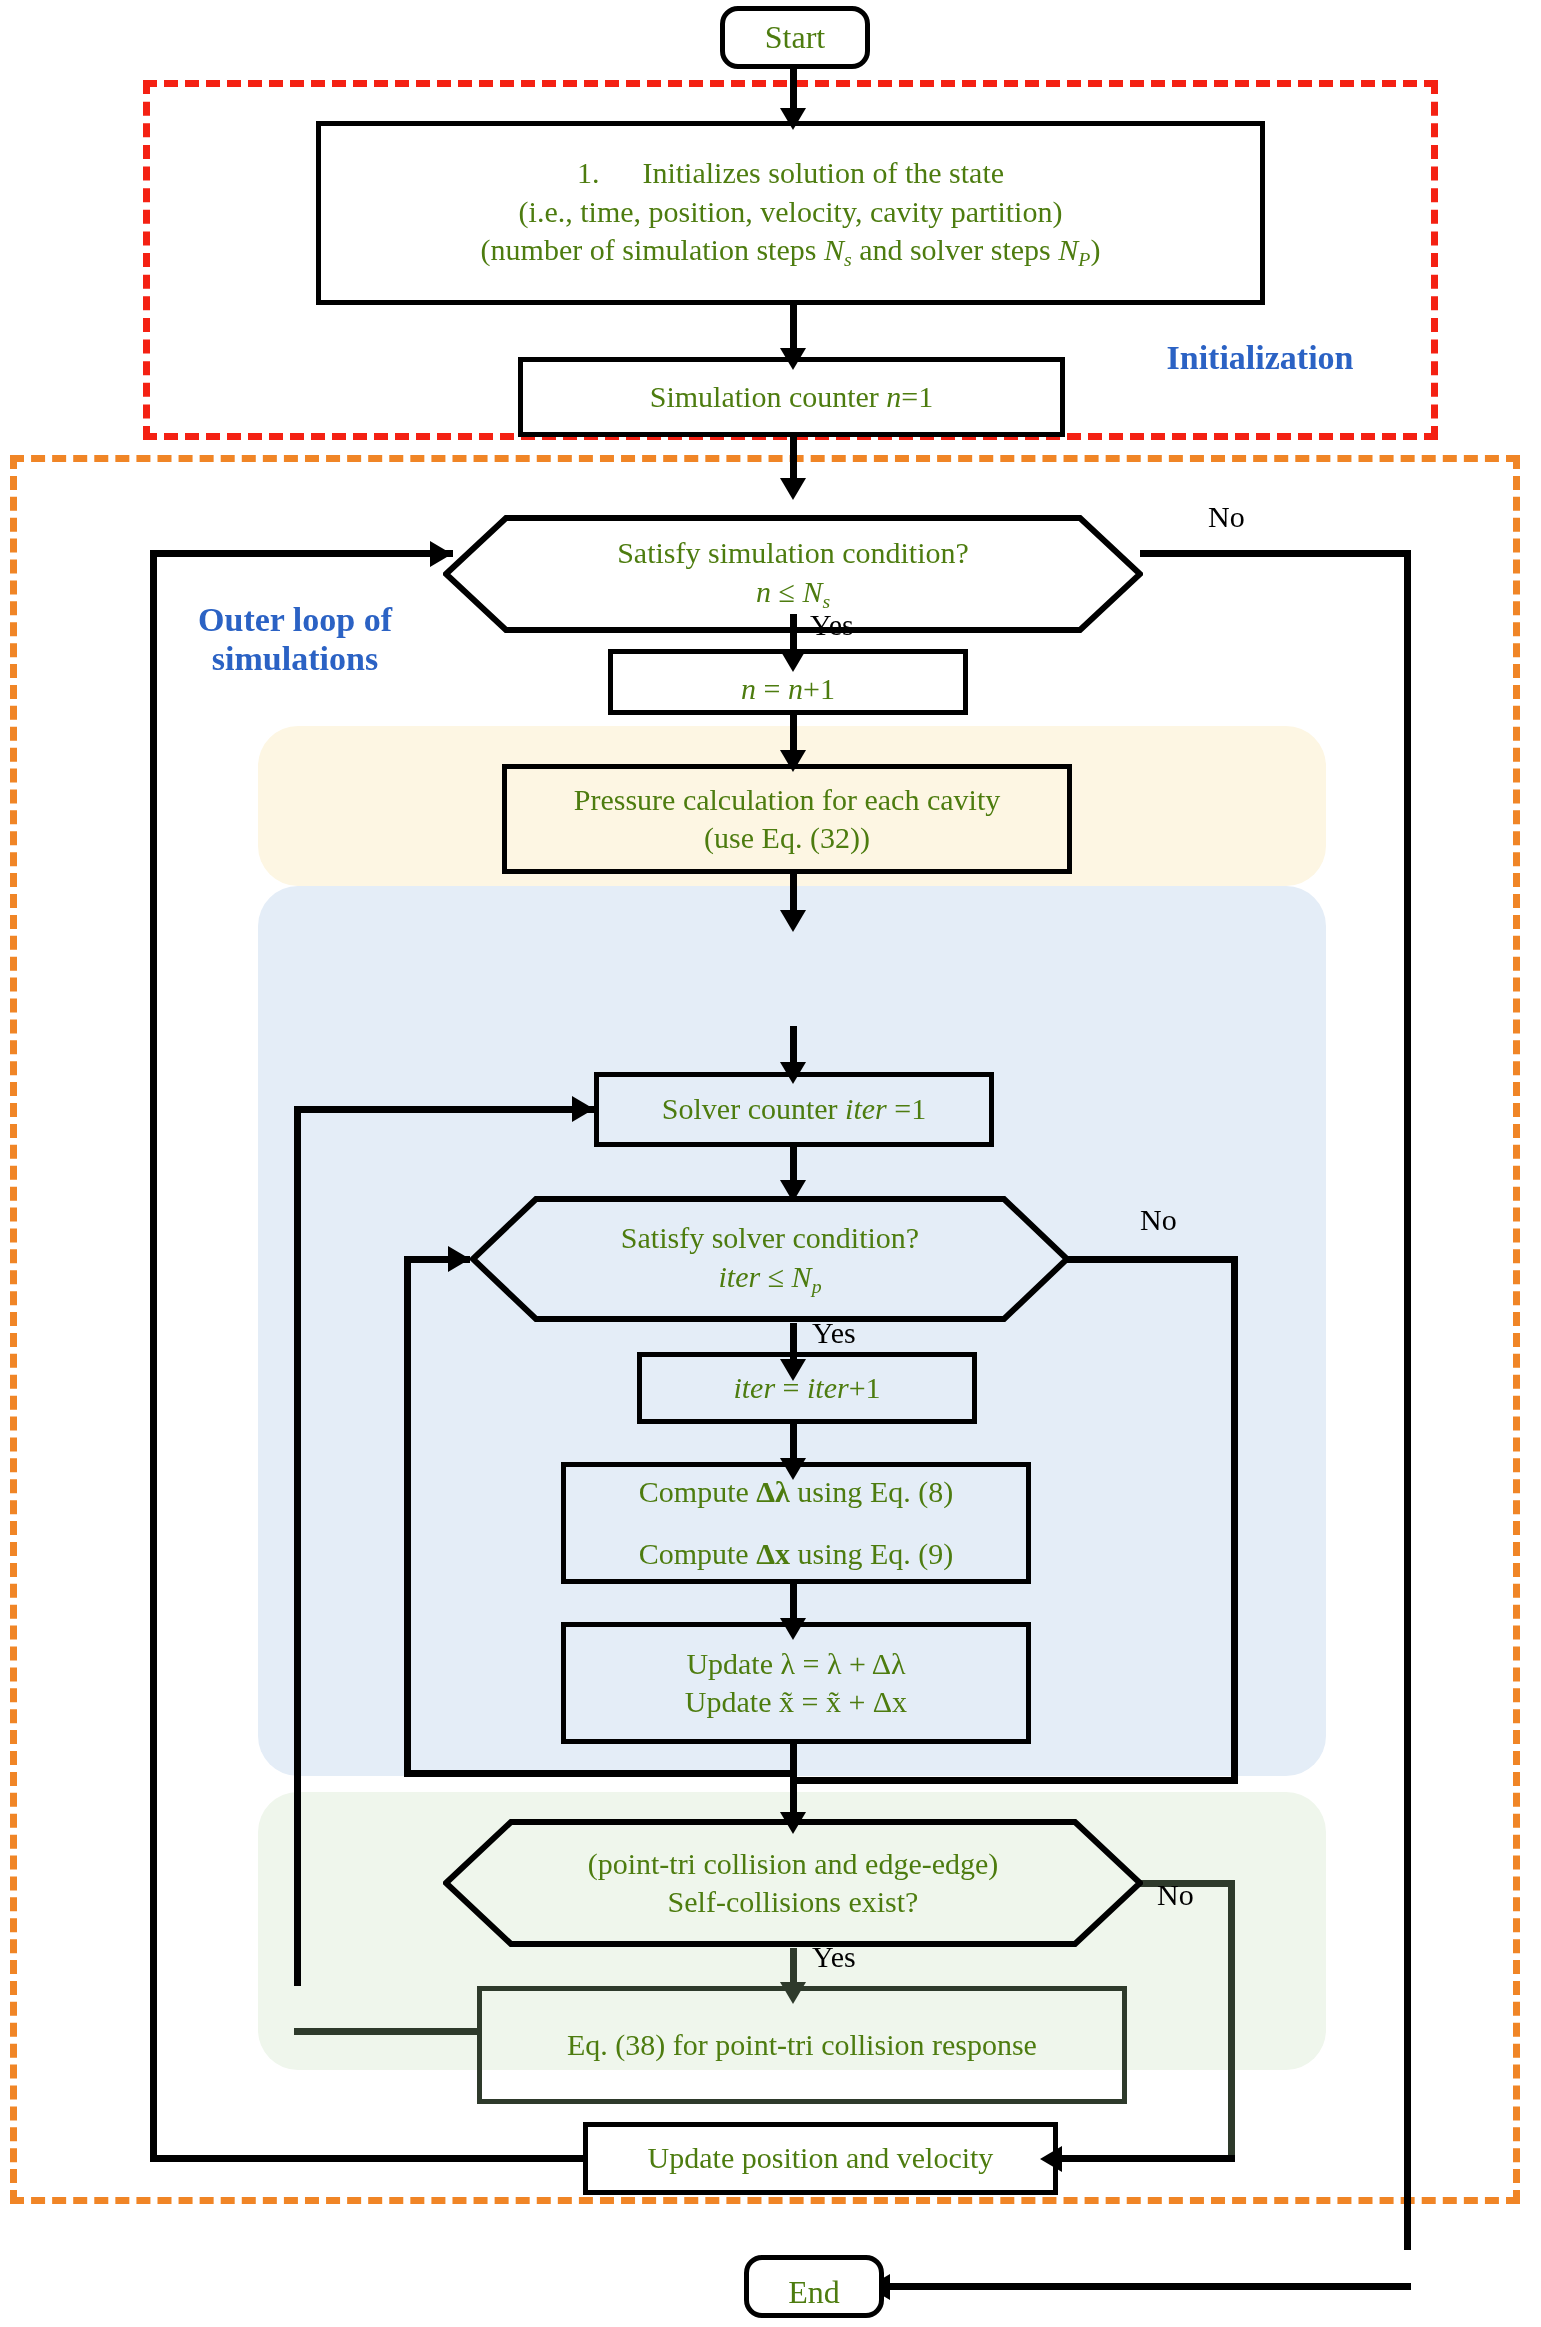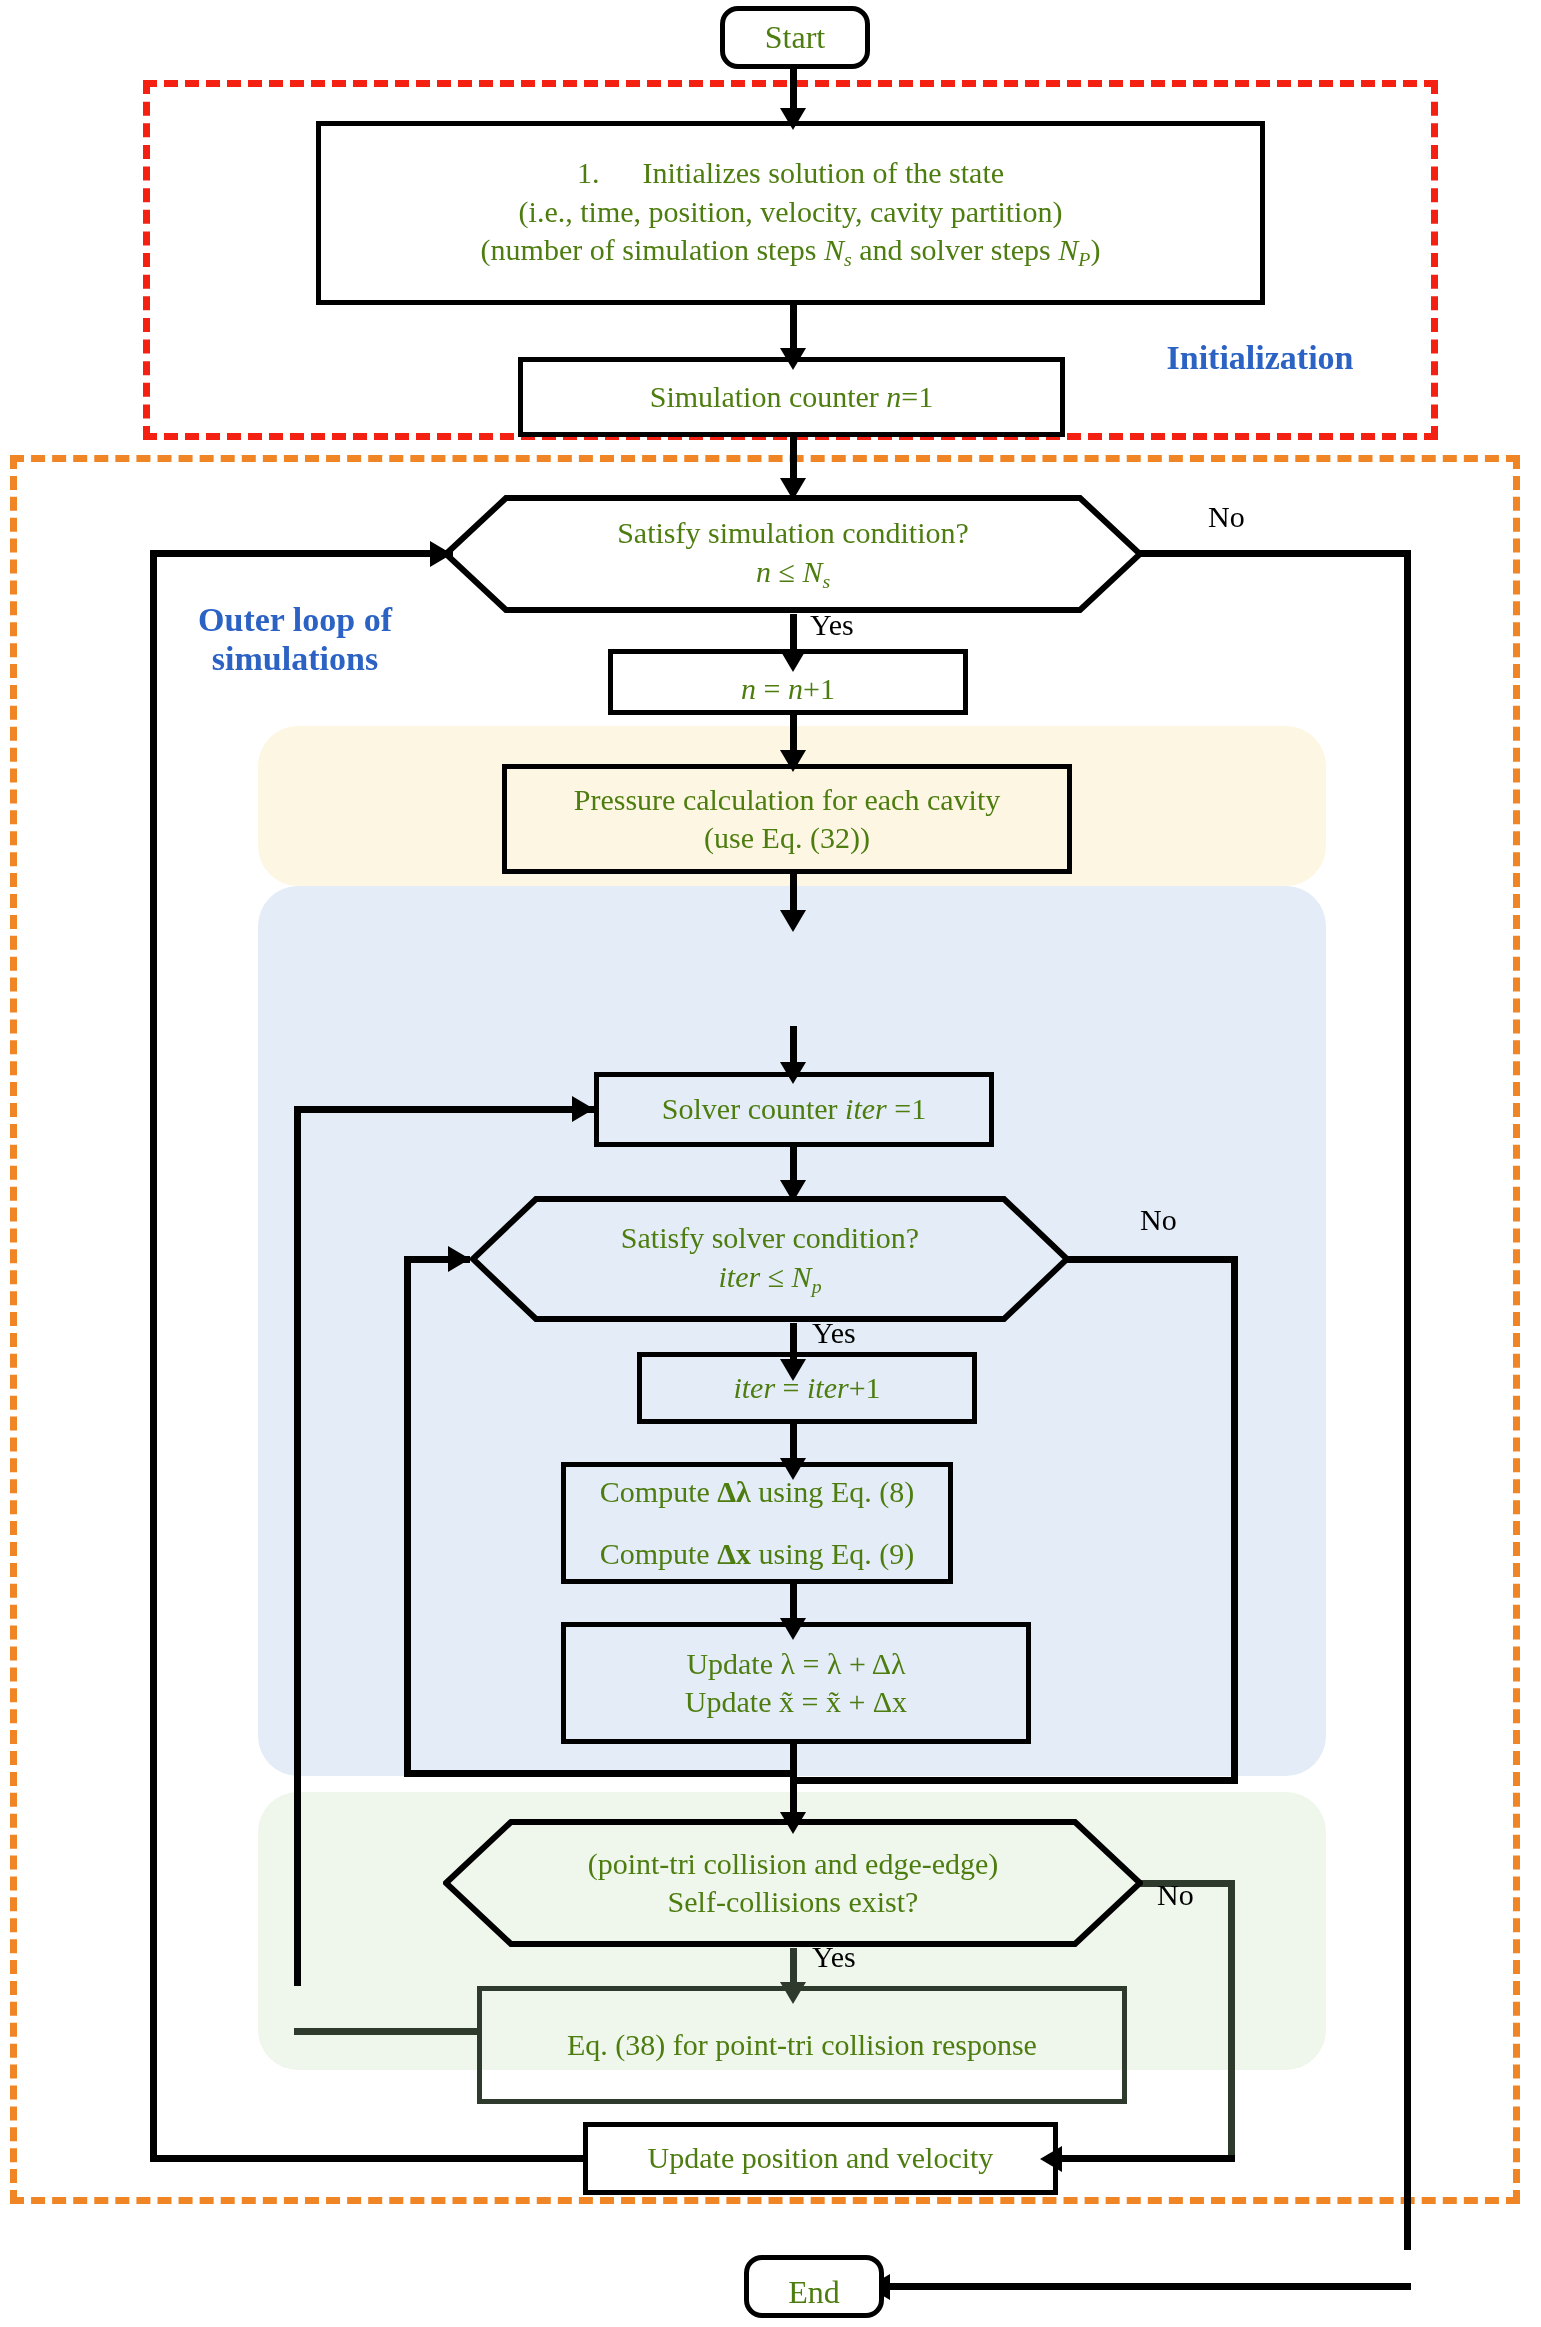--- a/index.html
+++ b/index.html
@@ -165,21 +165,21 @@
 
   <div class="node rect" style="left:518px; top:357px; width:547px; height:80px;">
     <span style="white-space:nowrap;">
       <span>Simulation counter </span><i>n</i><span>=1</span>
     </span>
   </div>
 
   <div class="ln" style="left:790px; top:437px; width:7px; height:50px;"></div>
   <div class="arrow arrow-down" style="left:780px; top:478px;"></div>
 
-  <div class="node hex" style="left:443px; top:494px; width:700px; height:120px;justify-content:flex-end;">
+  <div class="node hex" style="left:443px; top:514px; width:700px; height:120px;justify-content:flex-end;">
     <svg viewBox="0 0 700 120" preserveAspectRatio="none">
       <polygon points="3,60 63,4 637,4 697,60 637,116 63,116" fill="none" stroke="#000" stroke-width="6"></polygon>
     </svg>
     <div class="hex-text" style="width:100%;">
       <div style="white-space:nowrap;">Satisfy simulation condition?</div>
       <div style="white-space:nowrap;">
         <i>n</i><span> ≤ </span><i>N</i><sub><i>s</i></sub>
       </div>
     </div>
   </div>
@@ -255,21 +255,21 @@
 
   <div class="node rect" style="left:637px; top:1352px; width:340px; height:72px;">
     <span style="white-space:nowrap;">
       <i>iter</i><span> = </span><i>iter</i><span>+1</span>
     </span>
   </div>
 
   <div class="ln" style="left:790px; top:1424px; width:7px; height:42px;"></div>
   <div class="arrow arrow-down" style="left:780px; top:1458px;"></div>
 
-  <div class="node rect" style="left:561px; top:1462px; width:392px; height:122px; flex-direction:column;gap:24px;">
+  <div class="node rect" style="left:561px; top:1462px; width:470px; height:122px; flex-direction:column;gap:24px;">
     <div style="white-space:nowrap;">
       <span>Compute  </span><span class="bf">Δλ</span><span>  using  </span><span> Eq. (8)</span>
     </div>
     <div style="white-space:nowrap;">
       <span>Compute  </span><span class="bf">Δx</span><span>  using  </span><span> Eq. (9)</span>
     </div>
   </div>
 
   <div class="ln" style="left:790px; top:1584px; width:7px; height:42px;"></div>
   <div class="arrow arrow-down" style="left:780px; top:1618px;"></div>

